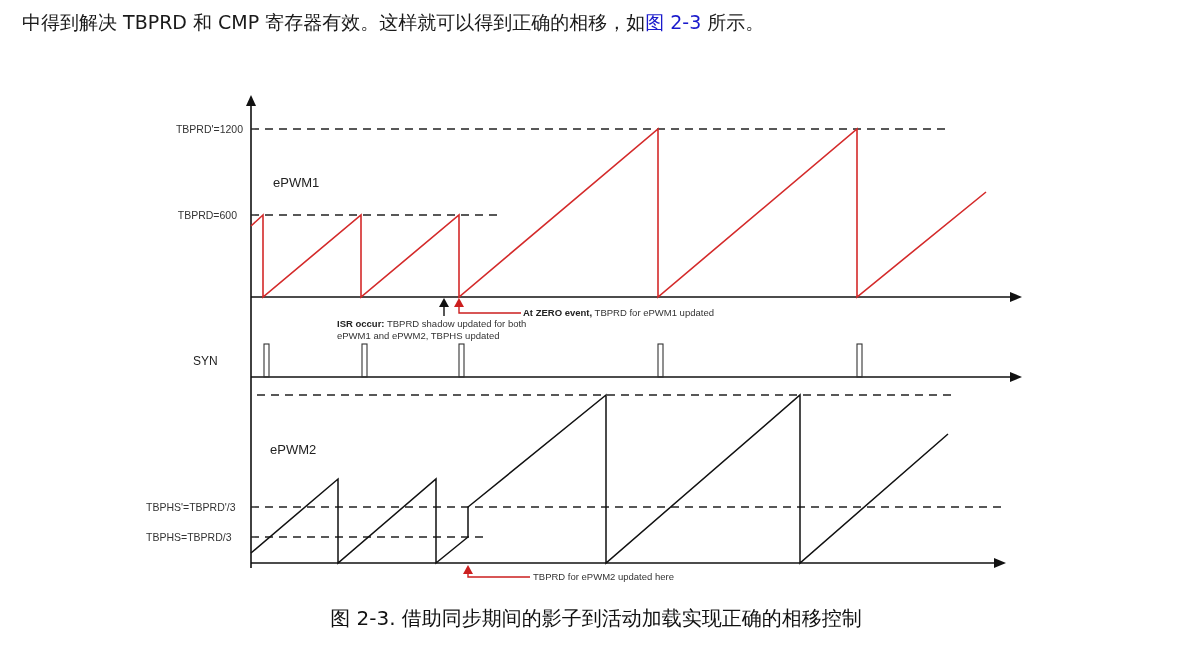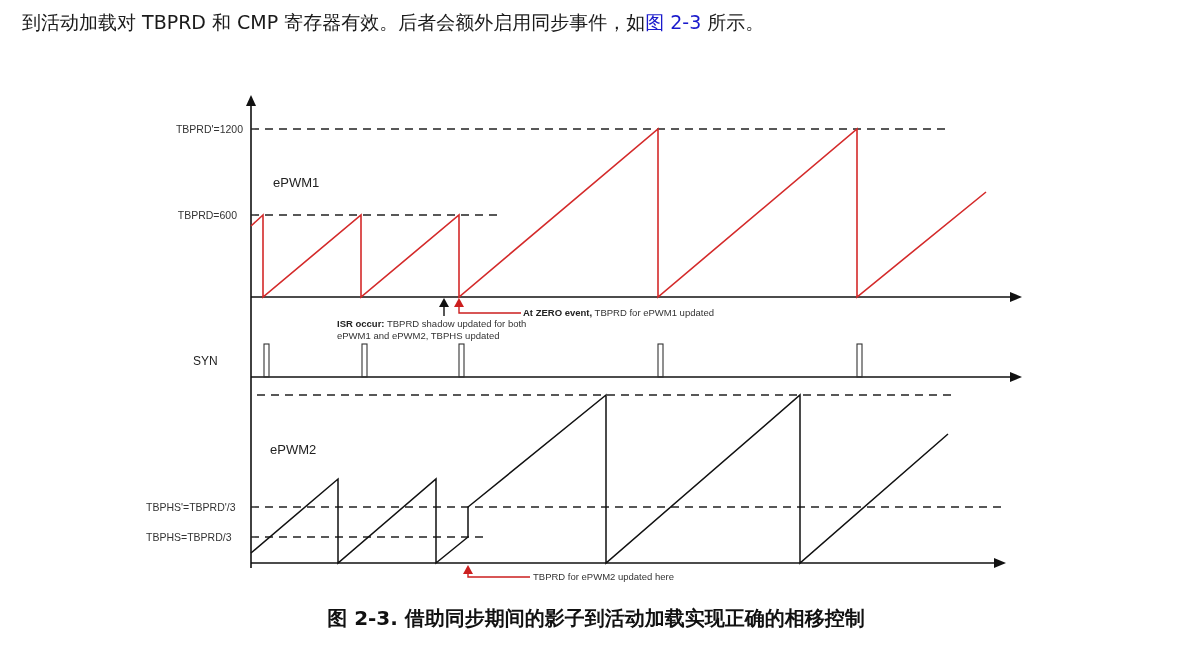--- a/index.html
+++ b/index.html
@@ -4,27 +4,27 @@
 <style>
   html, body { margin: 0; padding: 0; background: #ffffff; }
   body { width: 1192px; height: 654px; position: relative; overflow: hidden;
          font-family: "DejaVu Sans", "Liberation Sans", sans-serif; color: #111; }
   .para { position: absolute; left: 22px; top: 8px; width: 1160px;
           font-size: 19px; line-height: 28px; color: #1a1a1a; }
   .para .link { color: #1a1acc; }
   .diagram { position: absolute; left: 0; top: 0; width: 1192px; height: 654px; }
   .diagram text { font-family: "Liberation Sans", sans-serif; }
   .caption { position: absolute; left: 0; top: 605px; width: 1192px; text-align: center;
-             font-size: 20px; font-weight: bold; color: #111; }
+             font-size: 20px; font-weight: normal; color: #111; }
 </style>
 </head>
 <body>
 
 <div class="para">
-  <div><span>到活动加载对 TBPRD 和 CMP 寄存器有效。后者会额外启用同步事件，如</span><span class="link">图 2-3</span><span> 所示。</span></div>
+  <div><span>中得到解决 TBPRD 和 CMP 寄存器有效。这样就可以得到正确的相移，如</span><span class="link">图 2-3</span><span> 所示。</span></div>
 </div>
 
 <svg class="diagram" width="1192" height="654" viewBox="0 0 1192 654" xmlns="http://www.w3.org/2000/svg">
   <defs>
     <marker id="arrowBlack" markerWidth="10" markerHeight="10" refX="8" refY="5" orient="auto" markerUnits="userSpaceOnUse">
       <path d="M0,0 L10,5 L0,10 z" fill="#111"></path>
     </marker>
   </defs>
 
   <g>

